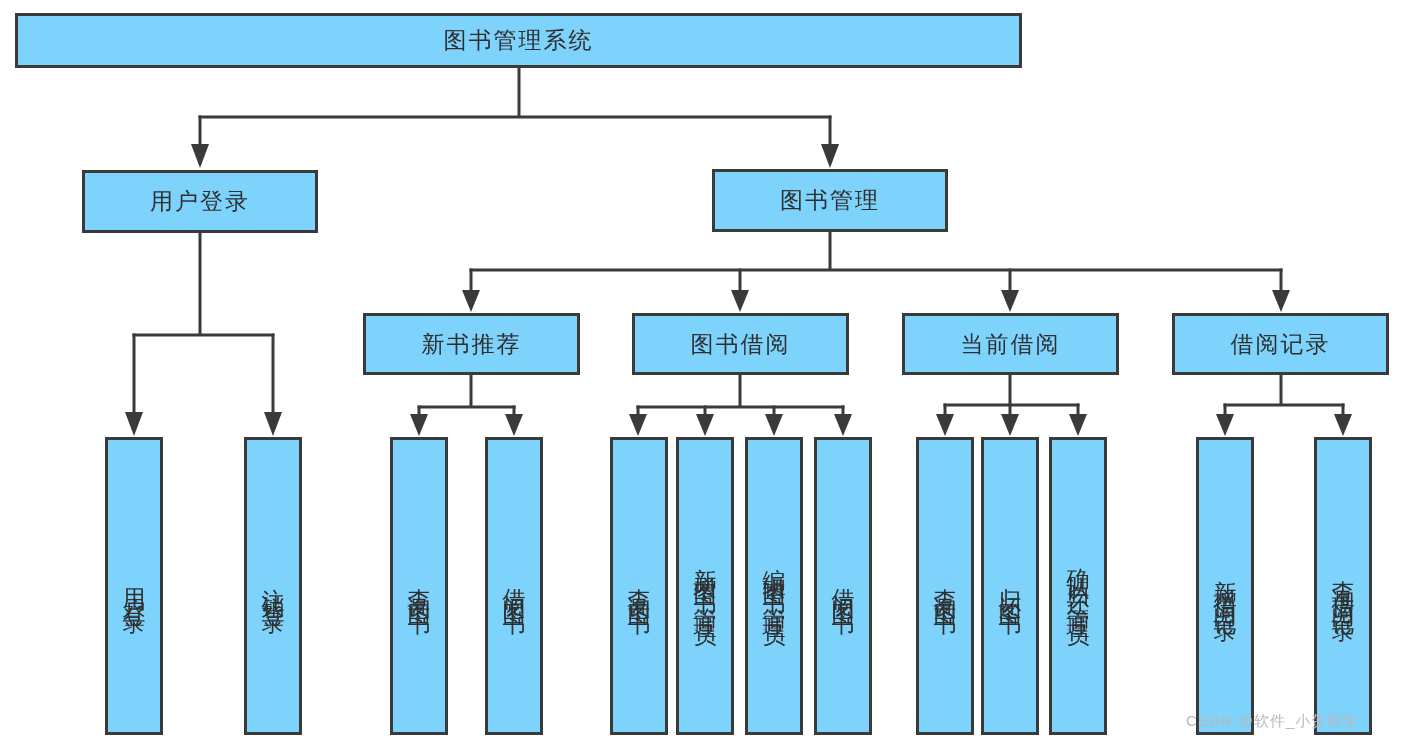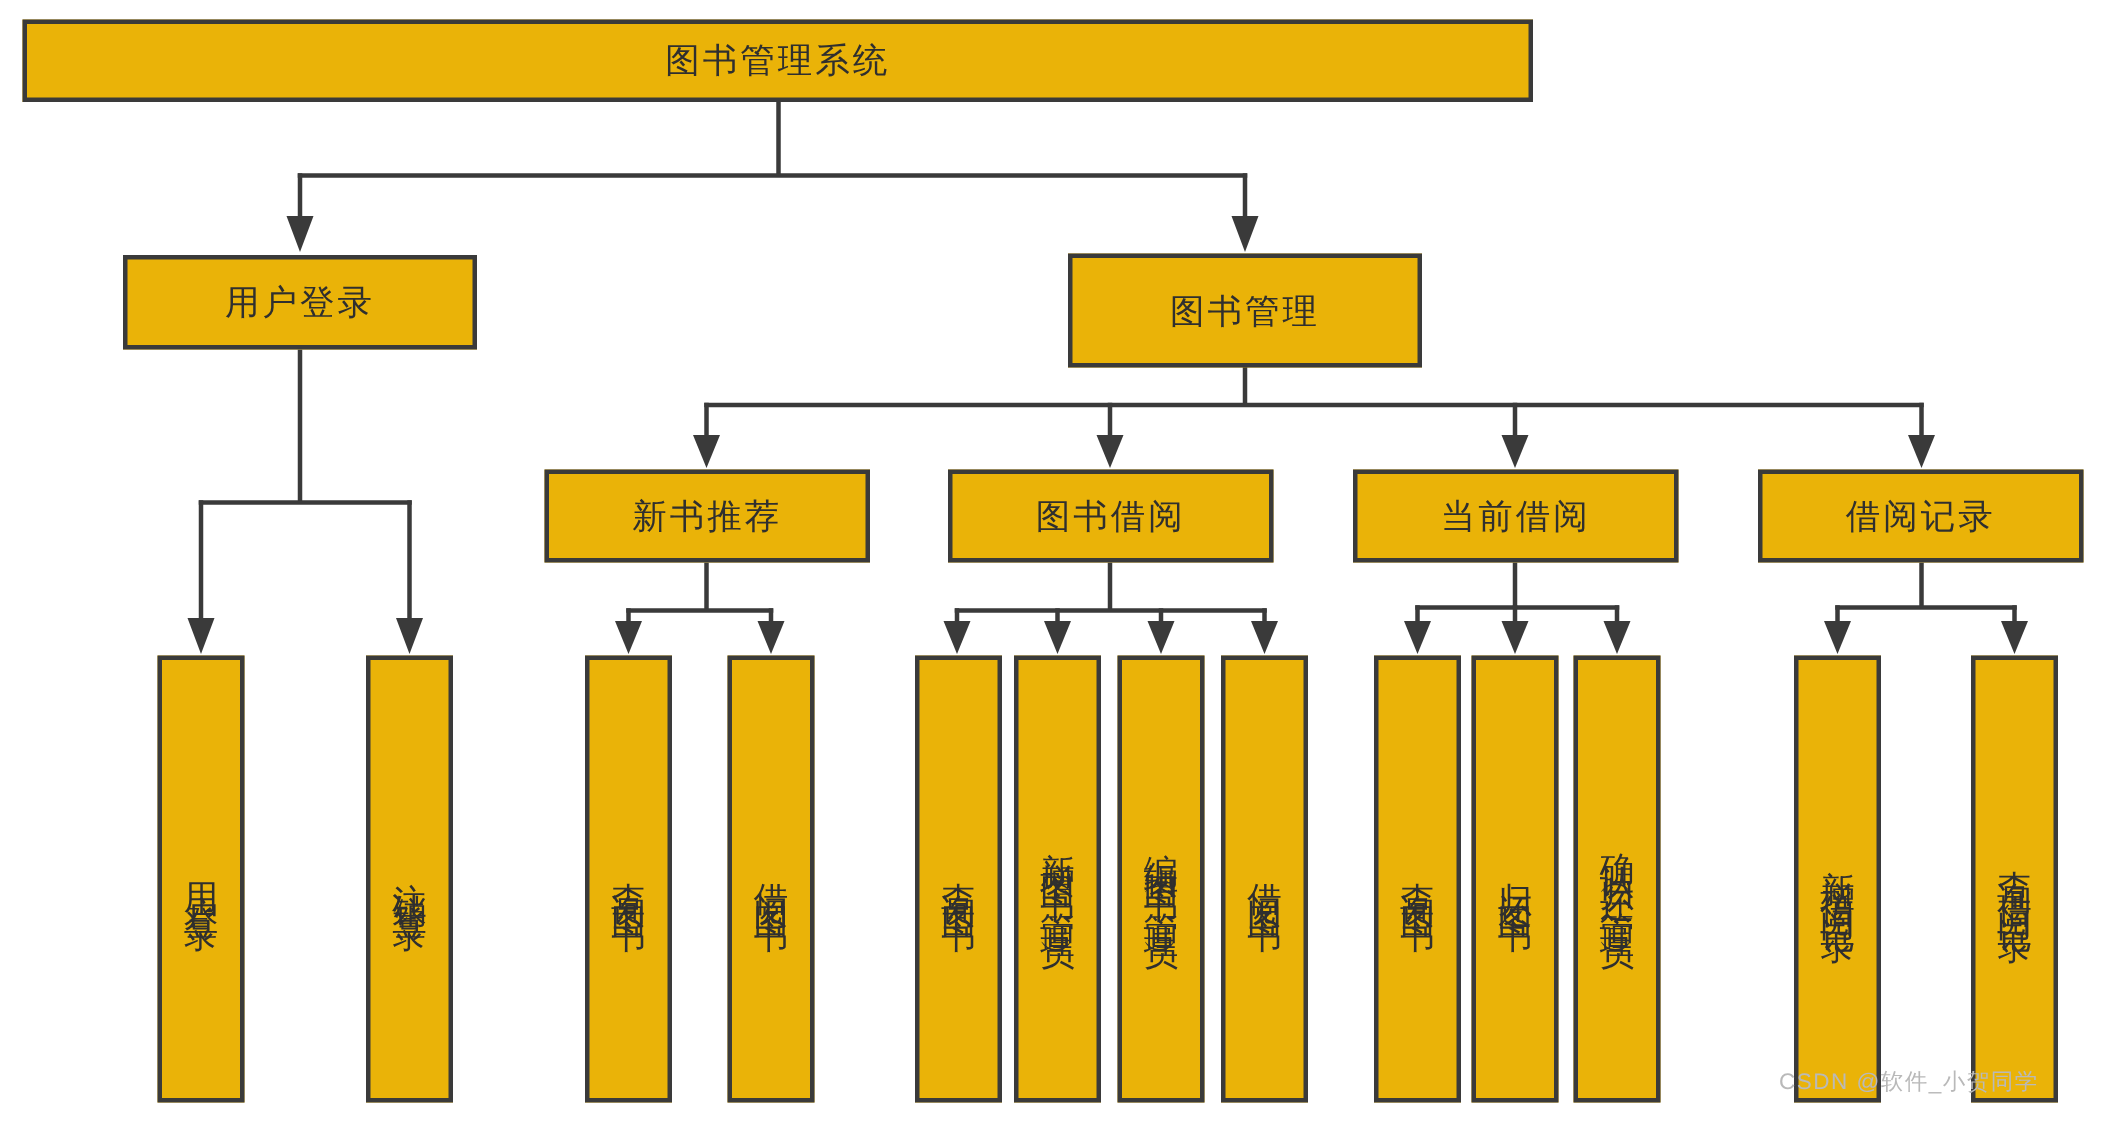--- a/index.html
+++ b/index.html
@@ -22,39 +22,39 @@
     left: 0; top: 0;
     width: 1405px; height: 747px;
     color: var(--line-color);
     z-index: 1;
   }
   #connectors line { stroke: currentColor; stroke-width: 3; }
   #connectors polygon { fill: currentColor; }
   .node {
     position: absolute;
     border: 3px solid var(--line-color);
-    background: #eab308;
+    background: #7dd3fc;
     color: var(--text-color);
     display: flex;
     align-items: center;
     justify-content: center;
     z-index: 2;
   }
   .hnode { font-size: 23px; letter-spacing: 2px; }
   .vnode span {
     writing-mode: vertical-rl;
     text-orientation: mixed;
     font-size: 23px;
     letter-spacing: 8px;
     line-height: 1;
     white-space: nowrap;
   }
   .root-node { left: 15px; top: 13px; width: 1007px; height: 55px; }
   .n-user-login { left: 82px;  top: 170px; width: 236px; height: 63px; }
-  .n-book-mgmt  { left: 712px; top: 169px; width: 236px; height: 76px; }
+  .n-book-mgmt  { left: 712px; top: 169px; width: 236px; height: 63px; }
   .l3 { top: 313px; width: 217px; height: 62px; justify-content: center; }
   .n-new-book       { left: 363px; }
   .n-book-borrow    { left: 632px; }
   .n-current-borrow { left: 902px; }
   .n-borrow-record  { left: 1172px; }
   .leaf { top: 437px; width: 58px; height: 298px; }
   .lf-1a { left: 105px; }
   .lf-1b { left: 244px; }
   .lf-2a { left: 390px; }
   .lf-2b { left: 485px; }

